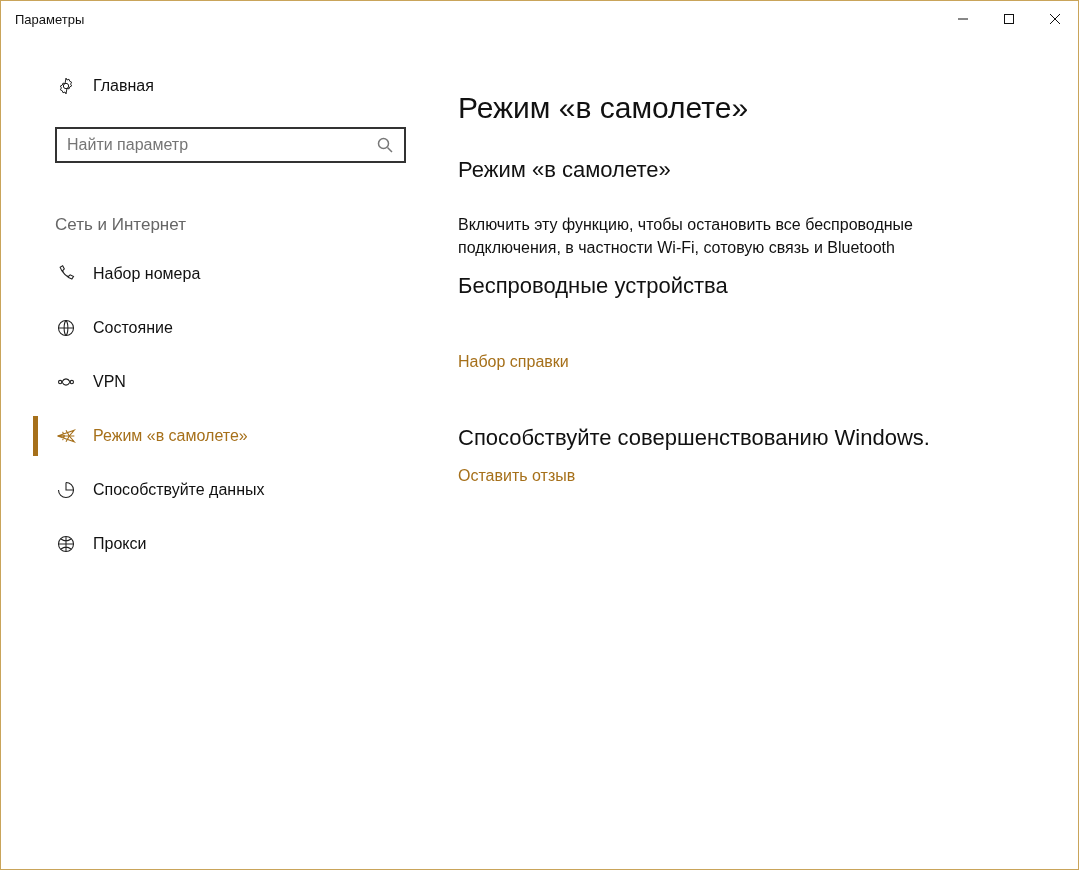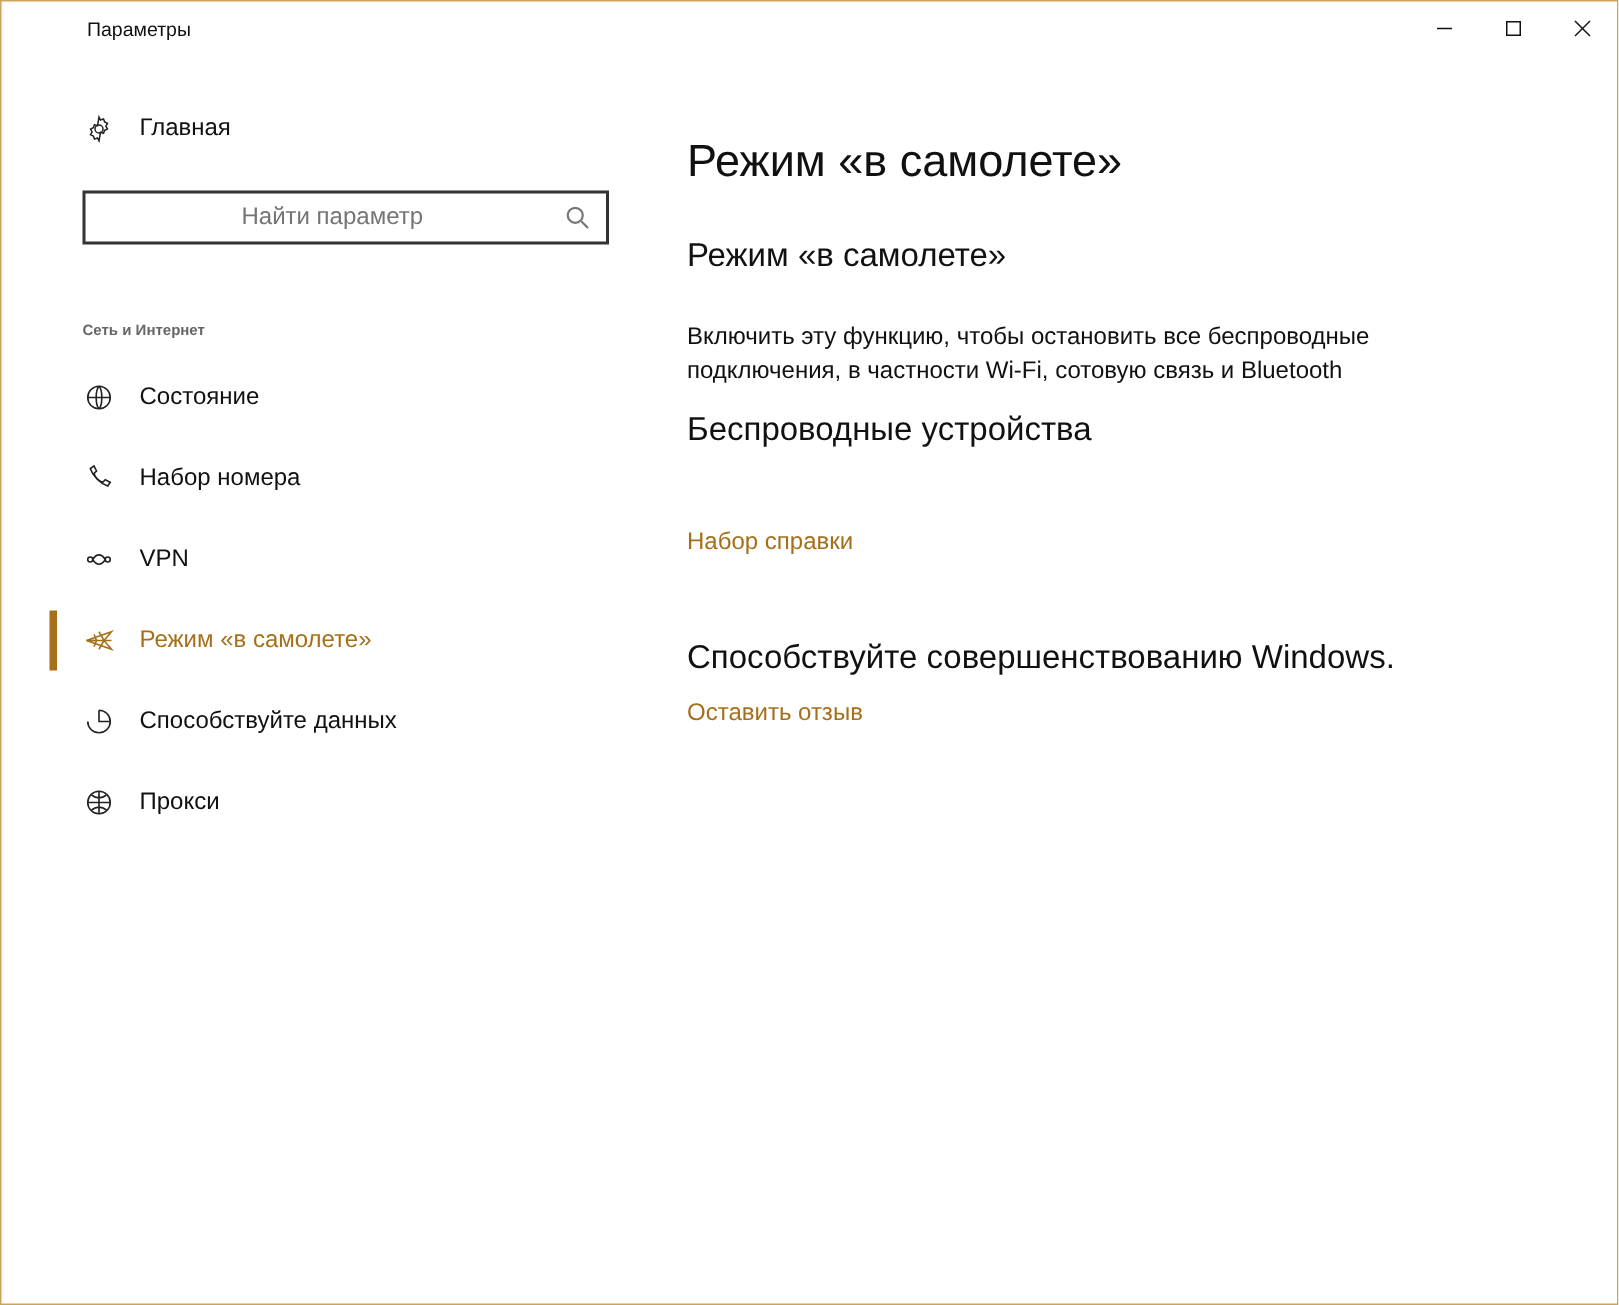--- a/index.html
+++ b/index.html
@@ -1,39 +1,39 @@
 <!DOCTYPE html>
 <html><head>
   <meta charset="utf-8">
   <style>
     * { margin: 0; padding: 0; box-sizing: border-box; font-family: "Segoe UI", Tahoma, sans-serif; }
     body { background: #ffffff; width: 1079px; height: 870px; overflow: hidden; }
 
     .window { width: 100%; height: 100%; display: flex; flex-direction: column; border: 1px solid #c9a45a; }
 
-    .titlebar { display: flex; align-items: center; height: 36px; padding: 0 0 0 14px; margin-left: 43px; }
+    .titlebar { display: flex; align-items: center; height: 36px; padding: 0 0 0 14px; }
     .titlebar .title { font-size: 13px; color: #111; flex: 1; }
     .titlebar .controls { display: flex; }
     .titlebar .ctrl { width: 46px; height: 32px; display: flex; align-items: center; justify-content: center; cursor: pointer; }
     .titlebar .ctrl svg { stroke: #111; stroke-width: 1; fill: none; }
 
     .body { flex: 1; display: flex; padding-left: 32px; }
 
     .sidebar { width: 395px; padding: 30px 0 0 0; }
     .home { display: flex; align-items: center; padding: 8px 0 8px 22px; cursor: pointer; }
     .home .gear { width: 22px; height: 22px; margin-right: 16px; display: flex; align-items: center; justify-content: center; }
     .home .gear svg { stroke: #222; fill: none; stroke-width: 1.2; }
     .home .lbl { font-size: 16px; color: #111; }
 
     .search { margin: 22px 22px 0 22px; height: 36px; border: 2px solid #333; display: flex; align-items: center; padding: 0 10px 0 10px; }
-    .search input { border: none; outline: none; flex: 1; font-size: 16px; color: #0c4a6e; background: transparent; text-align: center; }
+    .search input { border: none; outline: none; flex: 1; font-size: 16px; color: #0c4a6e; background: transparent; }
     .search .sicon { width: 18px; height: 18px; display: flex; align-items: center; justify-content: center; margin-left: auto; }
     .search .sicon svg { stroke: #777; fill: none; stroke-width: 1.5; }
 
-    .cat-title { margin: 52px 0 12px 22px; font-size: 10px; color: #666; font-weight: 700; }
+    .cat-title { margin: 52px 0 12px 22px; font-size: 17px; color: #666; font-weight: 400; }
 
     .nav { display: flex; flex-direction: column; }
     .nav-item { display: flex; align-items: center; padding: 0 0 0 22px; height: 54px; cursor: pointer; position: relative; }
     .nav-item .icon { width: 22px; height: 22px; margin-right: 16px; display: flex; align-items: center; justify-content: center; }
     .nav-item .icon svg { stroke: #222; fill: none; stroke-width: 1.3; }
     .nav-item .lbl { font-size: 16px; color: #111; }
     .nav-item.active::before { content: ''; position: absolute; left: 0; top: 7px; bottom: 7px; width: 5px; background: #a6701a; }
     .nav-item.active .lbl { color: #a6701a; }
     .nav-item.active .icon svg { stroke: #a6701a; }
 
@@ -102,34 +102,34 @@
         </span>
       </div>
 
       <div class="cat-title">Сеть и Интернет</div>
 
       <div class="nav">
 
         <div class="nav-item">
           <span class="icon">
             <svg width="20" height="20" viewBox="0 0 24 24">
+                <path d="M5 4c2 6 8 12 14 14l2-3-4-2-2 2c-3-1-6-4-7-7l2-2-2-4Z"></path>
+              </svg>
+          </span>
+          <span class="lbl">Набор номера</span>
+        </div>
+
+        <div class="nav-item">
+          <span class="icon">
+            <svg width="20" height="20" viewBox="0 0 24 24">
                 <circle cx="12" cy="12" r="9"></circle>
                 <path d="M3 12h18M12 3c3 3 3 15 0 18M12 3c-3 3-3 15 0 18"></path>
               </svg>
           </span>
           <span class="lbl">Состояние</span>
-        </div>
-
-        <div class="nav-item">
-          <span class="icon">
-            <svg width="20" height="20" viewBox="0 0 24 24">
-                <path d="M5 4c2 6 8 12 14 14l2-3-4-2-2 2c-3-1-6-4-7-7l2-2-2-4Z"></path>
-              </svg>
-          </span>
-          <span class="lbl">Набор номера</span>
         </div>
 
         <div class="nav-item">
           <span class="icon">
             <svg width="20" height="20" viewBox="0 0 24 24">
                 <circle cx="5" cy="12" r="2"></circle>
                 <circle cx="19" cy="12" r="2"></circle>
                 <path d="M7 12c3-5 7-5 10 0M7 12c3 5 7 5 10 0"></path>
               </svg>
           </span>

